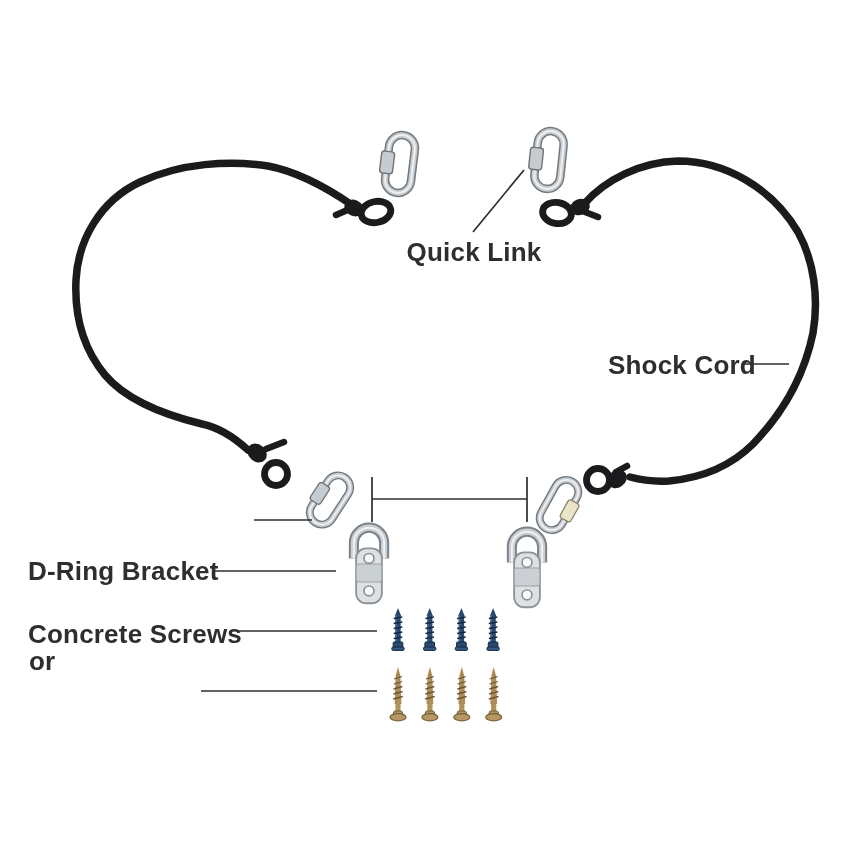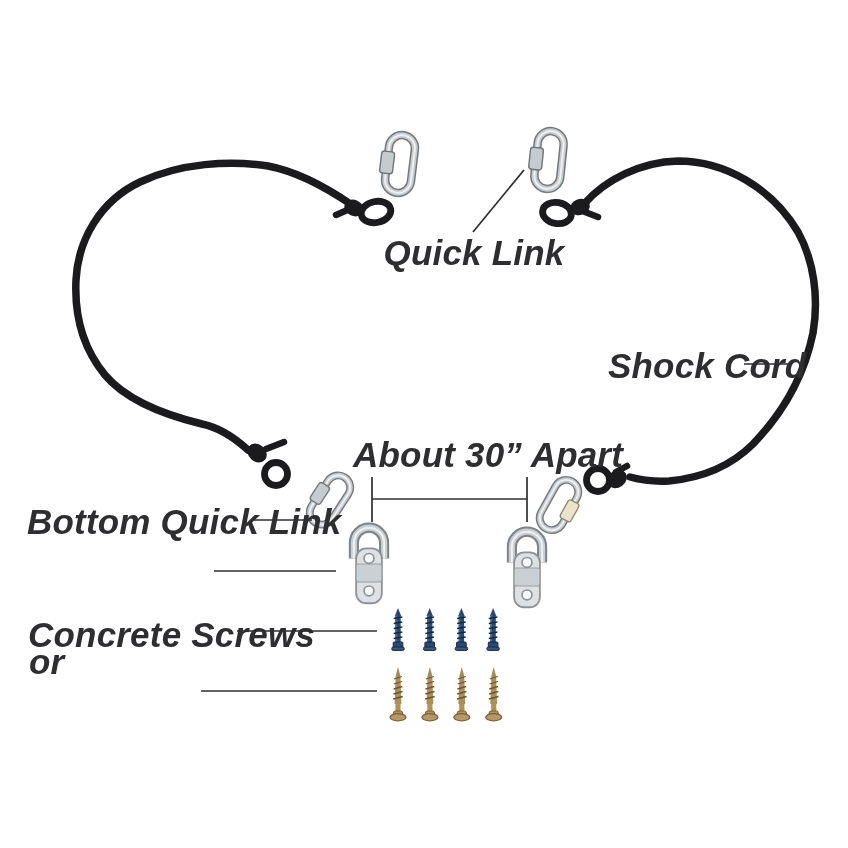--- a/index.html
+++ b/index.html
@@ -8,26 +8,25 @@
     background:#ffffff;
     font-family:"Liberation Sans", sans-serif;
     position:relative;
     overflow:hidden;
   }
   .stage { position:relative; width:848px; height:848px; background:var(--c-bg,#fff); }
   svg.art { position:absolute; left:0; top:0; }
   .lbl {
     position:absolute;
     color:var(--c-text,#2e2e31);
-    font-size:35px;
+    font-size:26px;
     font-weight:700;
     letter-spacing:0.2px;
     white-space:nowrap;
     line-height:31px;
-    font-style:italic;
   }
   .center { transform:translateX(-50%); text-align:center; }
 </style>
 </head>
 <body>
 
 <div class="stage">
 
   <svg class="art" width="848" height="848" viewBox="0 0 848 848" xmlns="http://www.w3.org/2000/svg" xmlns:xlink="http://www.w3.org/1999/xlink">
 
@@ -178,23 +177,22 @@
       </g>
     </g>
   </svg>
 
   <div class="lbl center" style="left:474px; top:237px;">
     <div>Quick Link</div>
   </div>
 
   <div class="lbl" style="left:608px; top:350px;">Shock Cord</div>
 
-  <div class="lbl" style="left:353px; top:439px;">About 30” Apart</div>
 
-  <div class="lbl" style="left:27px; top:506px;">Bottom Quick Link</div>
 
+  <div class="lbl" style="left:28px; top:556px;">D-Ring Bracket</div>
 
   <div class="lbl" style="left:28px; top:619px;">Concrete Screws</div>
 
   <div class="lbl" style="left:29px; top:646px;">or</div>
 
 
 </div>
 
 </body></html>

